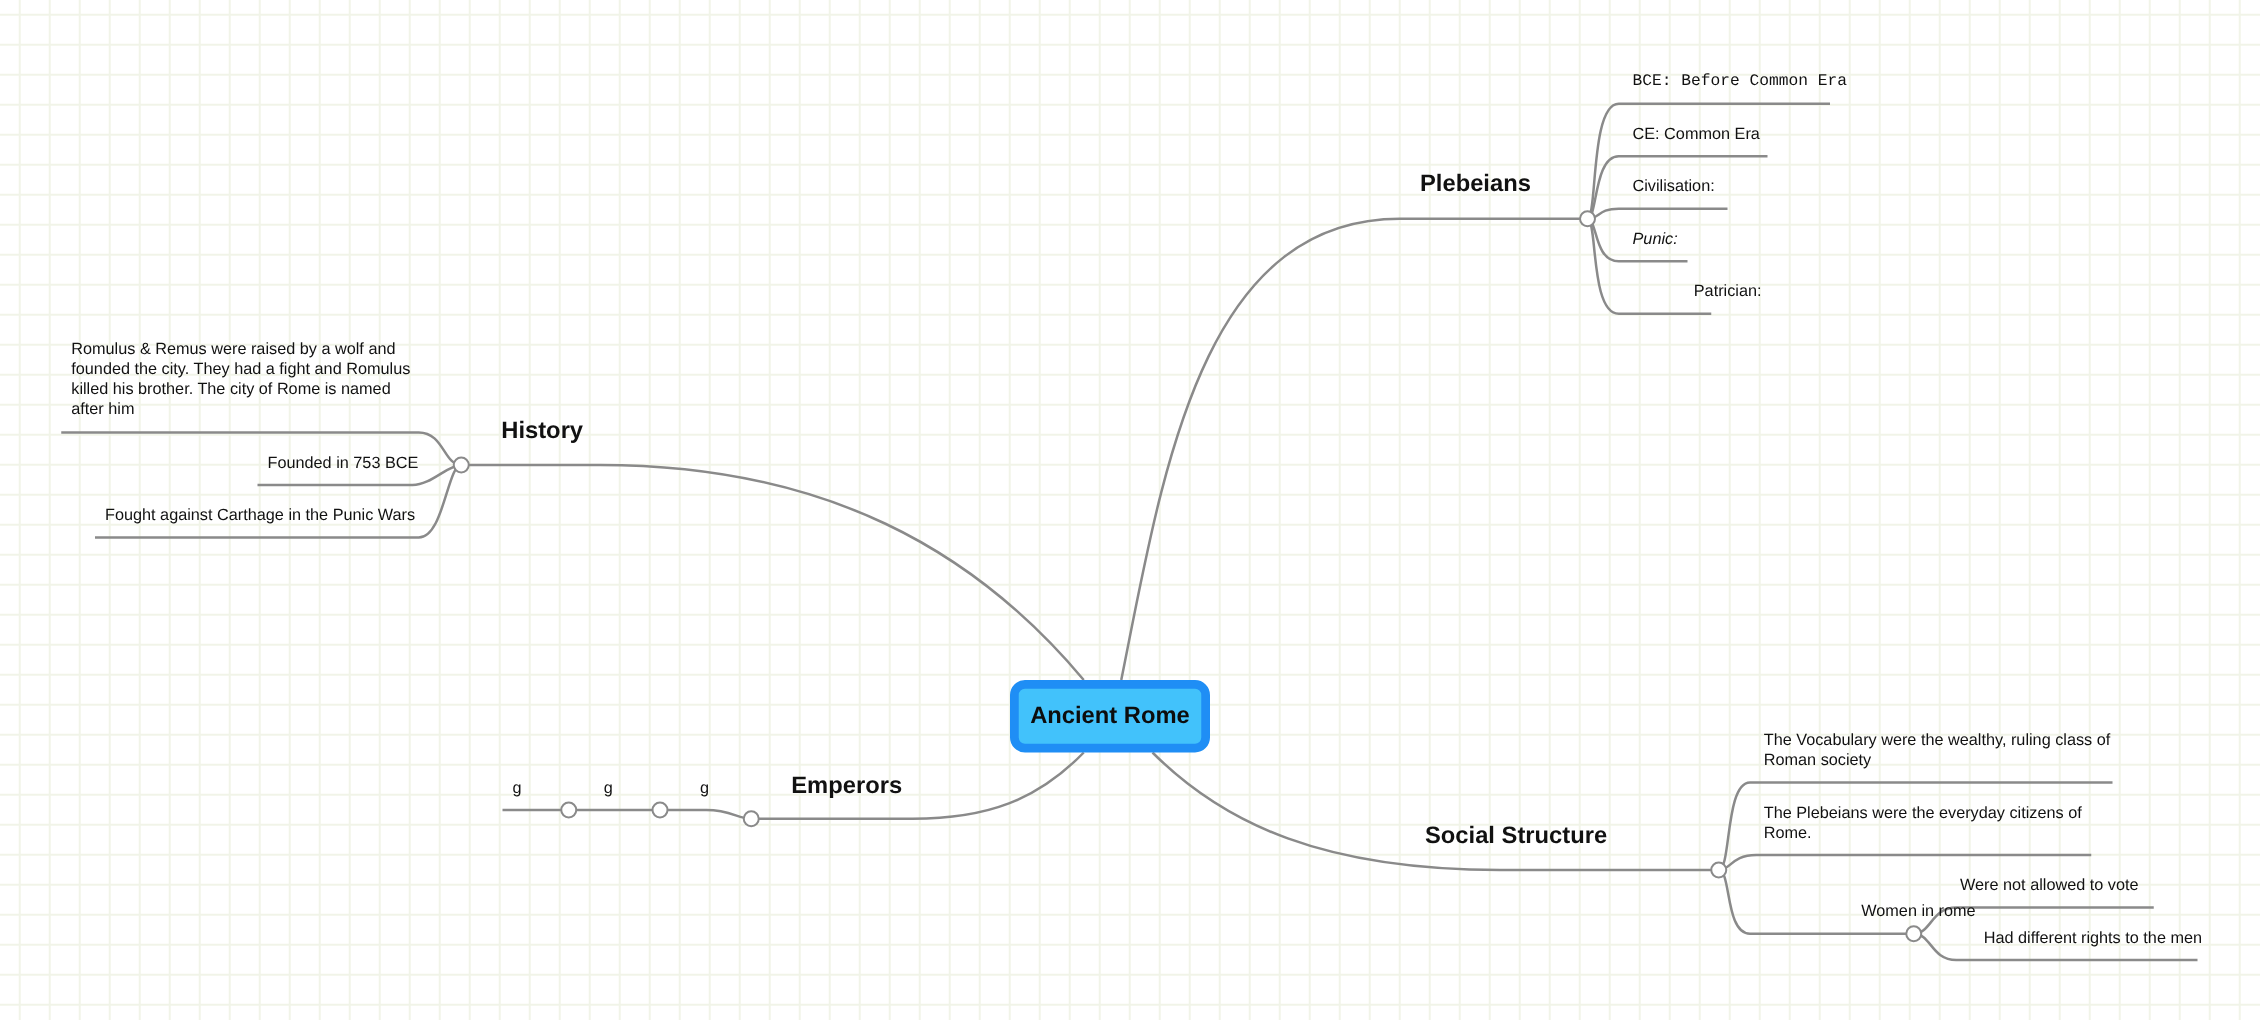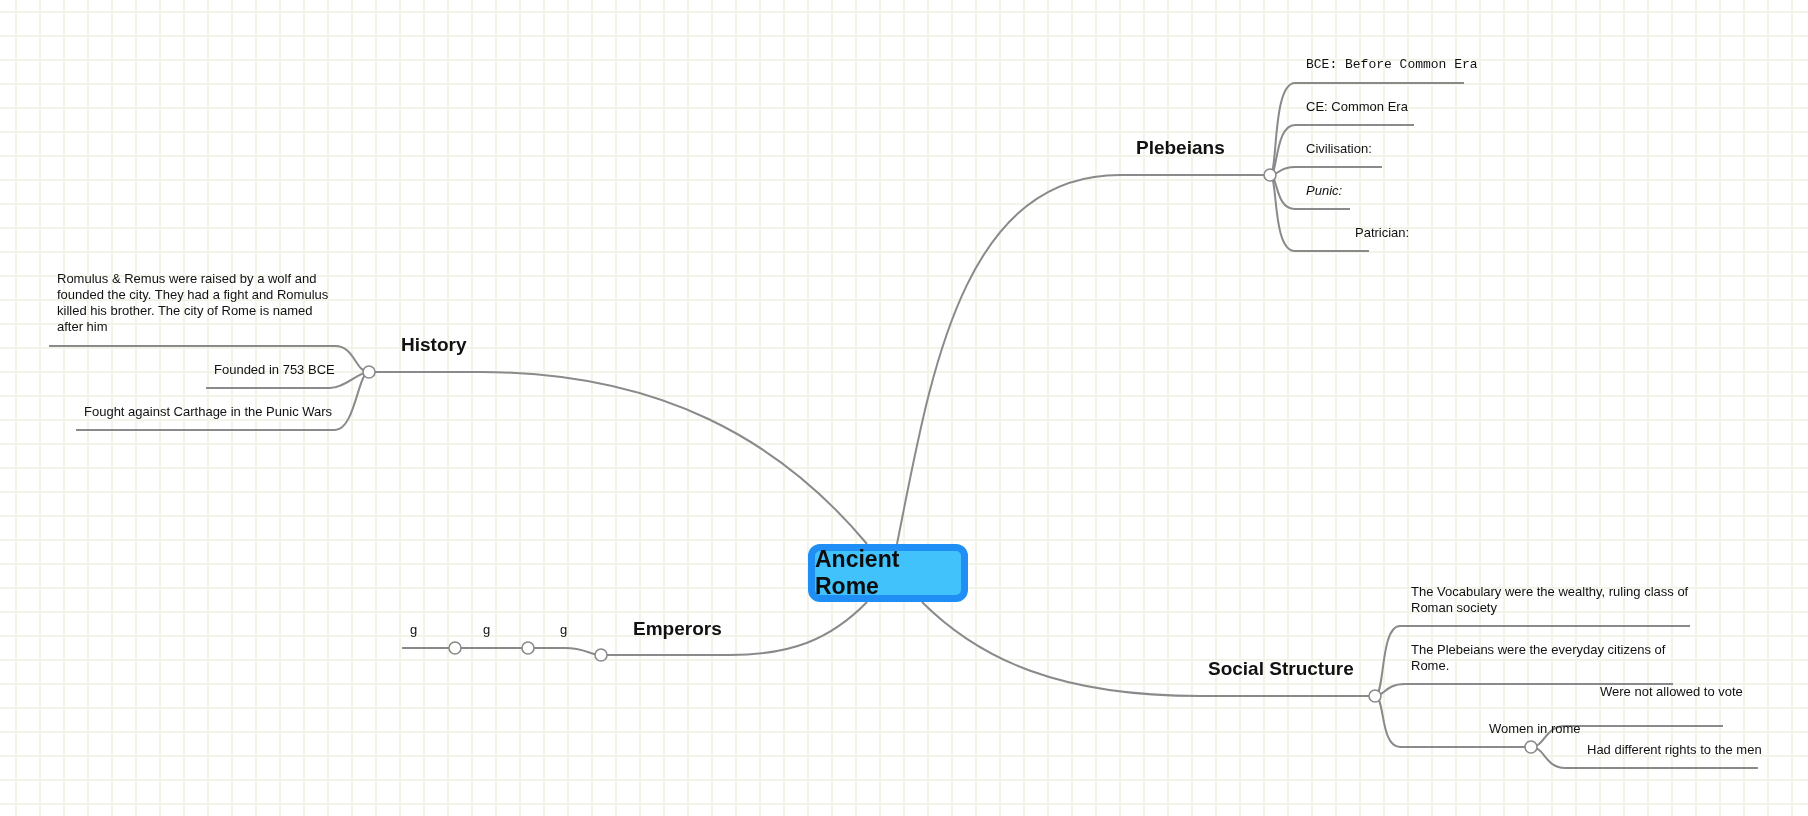--- a/index.html
+++ b/index.html
@@ -19,21 +19,21 @@
   .links circle { fill:#fff; stroke:#8a8a8a; stroke-width:1.6; }
   .node { position:absolute; white-space:nowrap; }
   .topic { font-weight:bold; font-size:19px; color:#111; }
   .leaf { font-size:13px; color:#111; line-height:16px; }
   .leaf.wrap { white-space:normal; }
   .central {
     position:absolute; left:808px; top:544px; width:160px; height:58px;
     box-sizing:border-box; border-radius:12px;
     background:#42c2fb; border:7px solid #1f8ef5;
     display:flex; align-items:center; justify-content:center;
-    font-weight:bold; font-size:23px; color:#0d0d0d;
+    font-weight:bold; font-size:19px; color:#0d0d0d;
   }
 </style>
 </head>
 <body>
 
 <svg class="links" viewBox="0 0 1808 816">
 
   <path d="M897,544 C930,380 960,175 1120,175 L1270,175"></path>
 
   <path d="M1270,175 C1278,175 1272,83 1295,83 L1464,83"></path>
@@ -85,18 +85,18 @@
 <div class="node topic" style="left:401px;top:334px;">History</div>
 <div class="node leaf wrap" style="left:57px;top:271px;width:285px;">Romulus &amp; Remus were raised by a wolf and founded the city. They had a fight and Romulus killed his brother. The city of Rome is named after him</div>
 <div class="node leaf" style="left:214px;top:362px;">Founded in 753 BCE</div>
 <div class="node leaf" style="left:84px;top:404px;">Fought against Carthage in the Punic Wars</div>
 
 <div class="node topic" style="left:633px;top:618px;">Emperors</div>
 <div class="node leaf" style="left:560px;top:622px;">g</div>
 <div class="node leaf" style="left:483px;top:622px;">g</div>
 <div class="node leaf" style="left:410px;top:622px;">g</div>
 
-<div class="node topic" style="left:1208px;top:658px;">Social Structure</div>
+<div class="node topic" style="left:1140px;top:658px;">Social Structure</div>
 <div class="node leaf wrap" style="left:1411px;top:584px;width:285px;">The Vocabulary were the wealthy, ruling class of Roman society</div>
 <div class="node leaf wrap" style="left:1411px;top:642px;width:270px;">The Plebeians were the everyday citizens of Rome.</div>
 <div class="node leaf" style="left:1489px;top:721px;">Women in rome</div>
-<div class="node leaf" style="left:1568px;top:684px;margin-left:32px;">Were not allowed to vote</div>
+<div class="node leaf" style="left:1568px;top:700px;">Were not allowed to vote</div>
 <div class="node leaf" style="left:1568px;top:742px;margin-left:19px;">Had different rights to the men</div>
 
 </body></html>

